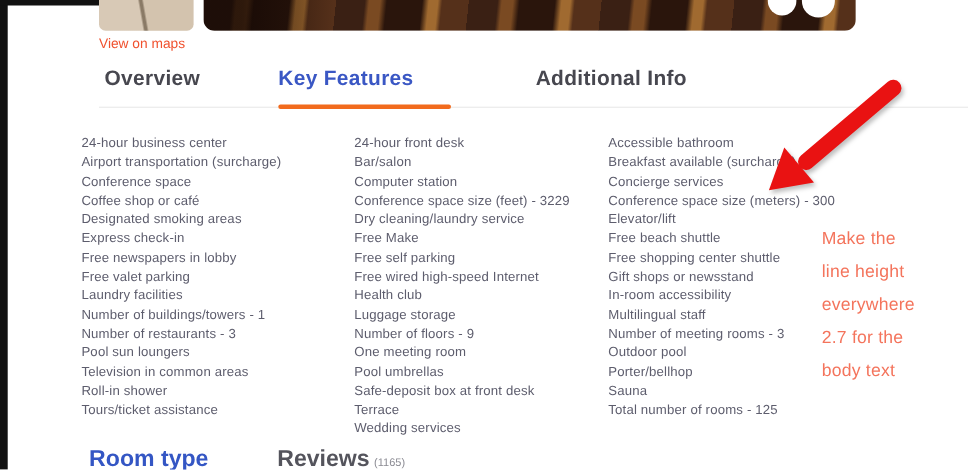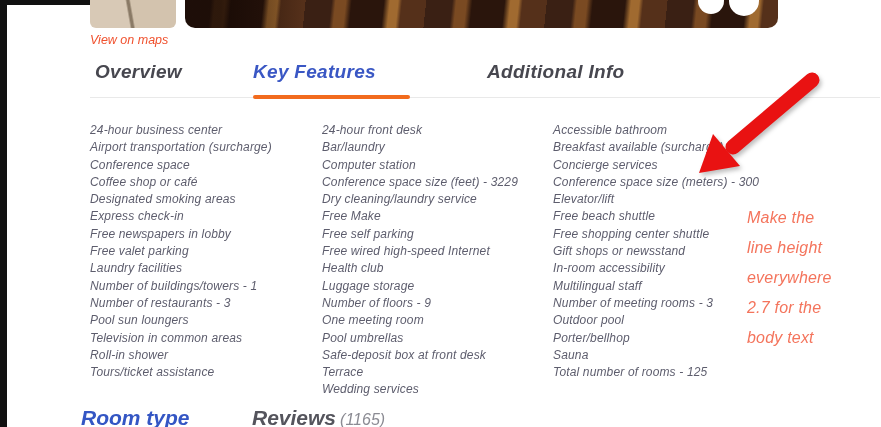--- a/index.html
+++ b/index.html
@@ -1,18 +1,18 @@
 <!DOCTYPE html>
 <html><head>
 <meta charset="utf-8">
 <style>
   html,body{margin:0;padding:0;background:#fff;}
   #page{
     position:relative;width:881px;height:427px;background:#ffffff;
-    overflow:hidden;font-family:"Liberation Sans",sans-serif;font-style:italic;
+    overflow:hidden;font-family:"Liberation Sans",sans-serif;
   }
   
   .edge-left{position:absolute;left:0;top:0;width:7px;height:427px;background:#111;}
   .edge-topleft{position:absolute;left:0;top:0;width:92px;height:5px;background:#111;}
 
   
   .thumb{
     position:absolute;left:90px;top:0;width:86px;height:28px;border-radius:0 0 6px 6px;
     background:linear-gradient(80deg,#d8c9b6 0 44%,#8a7a66 46% 48%,#d3c3ae 50% 100%);
   }
@@ -35,38 +35,38 @@
   .tab{position:absolute;top:61px;font-size:19px;font-weight:700;color:#47474f;letter-spacing:.3px;cursor:pointer;}
   .tab-overview{left:95px;}
   .tab-key{left:253px;color:#3a57c4;}
   .tab-additional{left:487px;}
   .tabs-divider{position:absolute;left:90px;top:97px;width:790px;height:1px;background:#e9e9e9;}
   .tab-underline{position:absolute;left:253px;top:95px;width:157px;height:4px;border-radius:2px;background:#f26b1d;}
 
   
   .feat-col{position:absolute;top:122px;font-size:12px;color:#5d5d6d;letter-spacing:.15px;}
   .feat-col .feat-item{height:17.3px;line-height:17.3px;white-space:nowrap;}
-  .col1{left:90px;width:228px;}
+  .col1{left:74px;width:228px;}
   .col2{left:322px;width:228px;}
   .col3{left:553px;width:235px;}
 
   
   .arrow-svg{position:absolute;left:0;top:0;width:881px;height:427px;pointer-events:none;
     filter:drop-shadow(2px 3px 2px rgba(0,0,0,.25));}
 
   
   .note{
     position:absolute;left:747px;top:203px;width:132px;
     font-size:16px;line-height:30px;color:#f4745c;font-weight:500;letter-spacing:.2px;
   }
 
   
   .room-type{position:absolute;left:81px;top:406px;font-size:21px;font-weight:700;color:#3456c4;cursor:pointer;}
   .reviews{position:absolute;left:252px;top:406px;font-size:21px;font-weight:700;color:#54545c;}
-  .reviews .count{font-size:16px;font-weight:400;color:#8b8b93;margin-left:4px;}
+  .reviews .count{font-size:10px;font-weight:400;color:#8b8b93;margin-left:4px;}
 </style>
 </head>
 <body>
 
 <div id="page">
 
   <div class="edge-left"></div>
   <div class="edge-topleft"></div>
 
   <div class="thumb"></div>
@@ -95,21 +95,21 @@
       <div class="feat-item">Laundry facilities</div>
       <div class="feat-item">Number of buildings/towers - 1</div>
       <div class="feat-item">Number of restaurants - 3</div>
       <div class="feat-item">Pool sun loungers</div>
       <div class="feat-item">Television in common areas</div>
       <div class="feat-item">Roll-in shower</div>
       <div class="feat-item">Tours/ticket assistance</div>
     </div>
   <div class="feat-col col2">
       <div class="feat-item">24-hour front desk</div>
-      <div class="feat-item">Bar/laundry</div>
+      <div class="feat-item">Bar/salon</div>
       <div class="feat-item">Computer station</div>
       <div class="feat-item">Conference space size (feet) - 3229</div>
       <div class="feat-item">Dry cleaning/laundry service</div>
       <div class="feat-item">Free Make</div>
       <div class="feat-item">Free self parking</div>
       <div class="feat-item">Free wired high-speed Internet</div>
       <div class="feat-item">Health club</div>
       <div class="feat-item">Luggage storage</div>
       <div class="feat-item">Number of floors - 9</div>
       <div class="feat-item">One meeting room</div>

